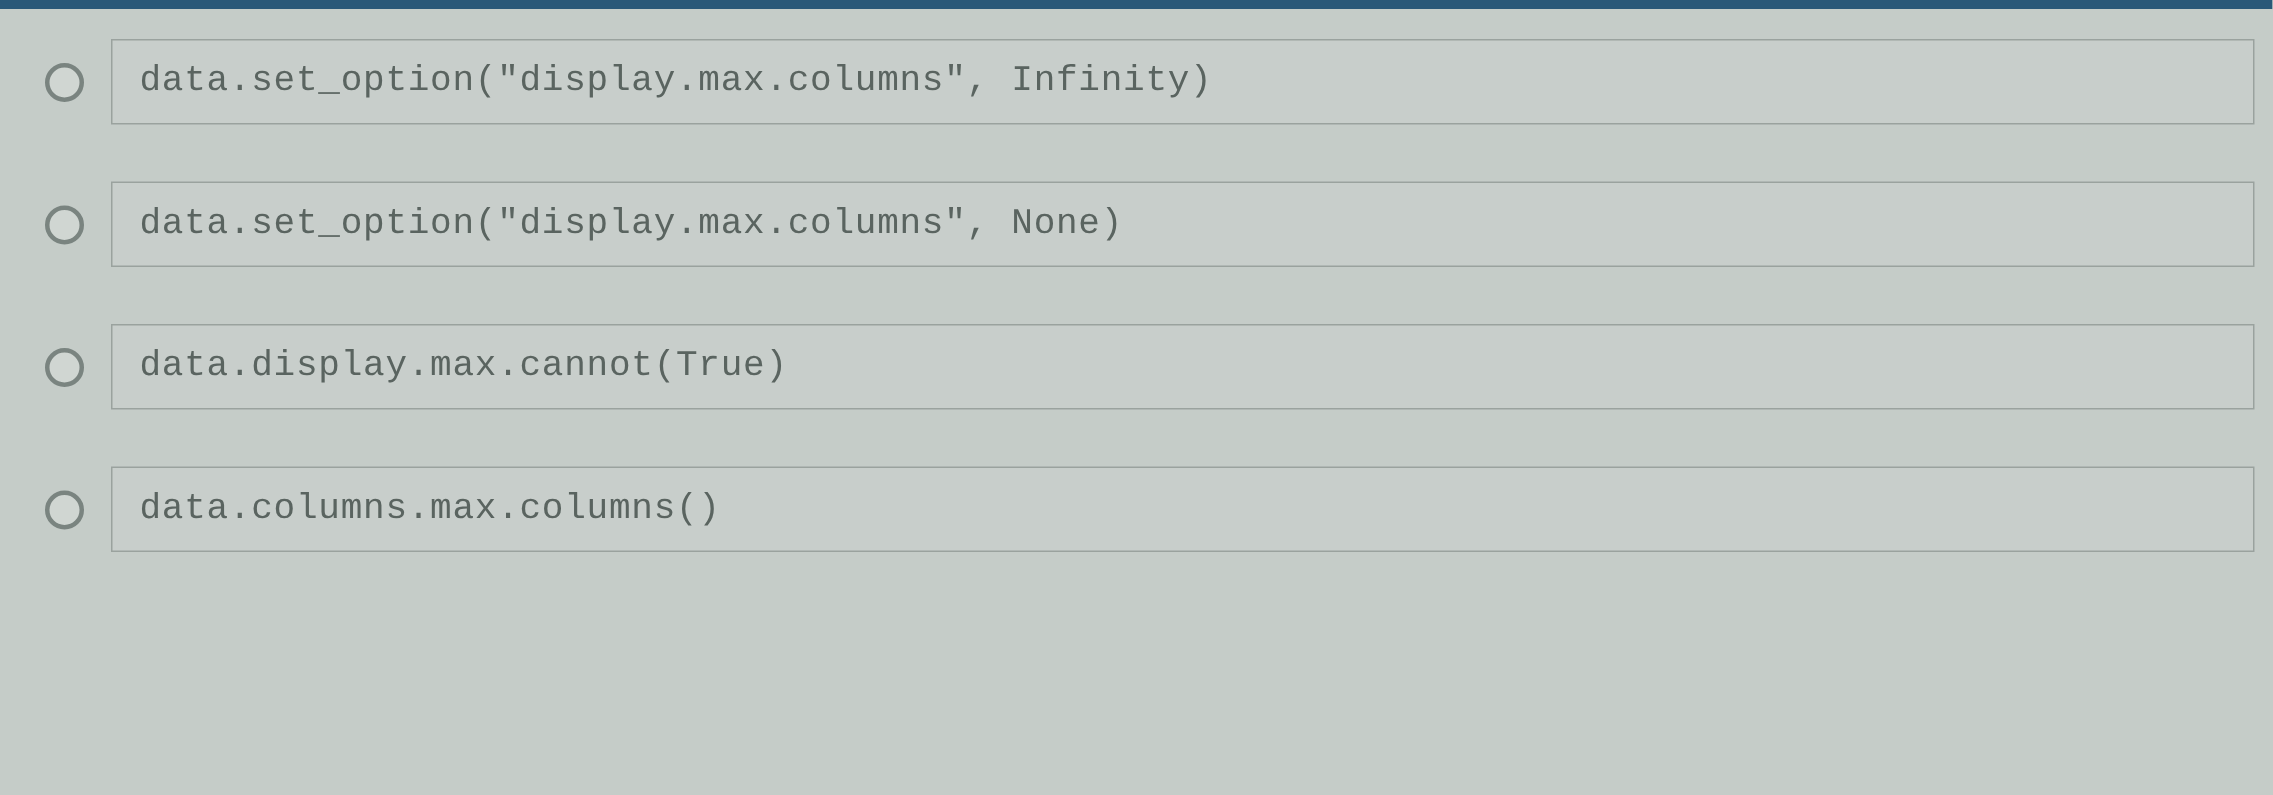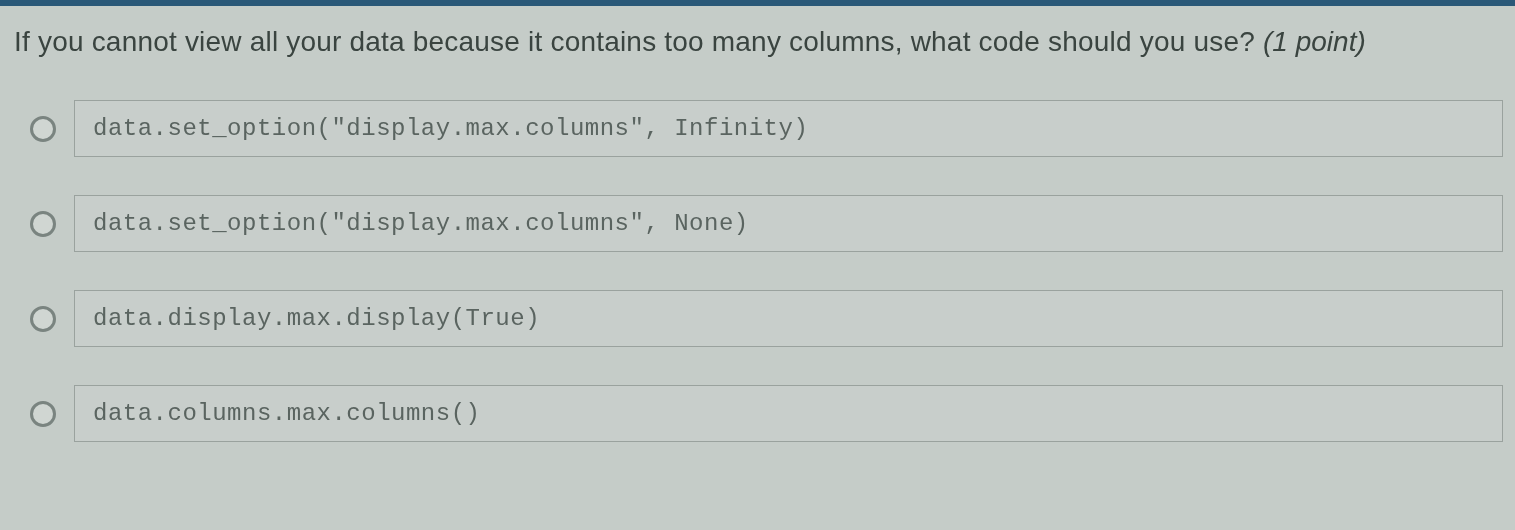--- a/index.html
+++ b/index.html
@@ -73,45 +73,41 @@
       color: #5a6460;
       letter-spacing: 0.5px;
     }
   </style>
 </head>
 <body>
 
 <div class="top-bar"></div>
 
 <div class="content">
-  <div class="question-row">
-    <span class="question-text">If you cannot view all your data because it contains too many columns, what code should you use?</span>
-    <span class="points">(1 point)</span>
-  </div>
 
   <div class="options">
 
     <div class="option-row">
       <div class="radio"></div>
       <div class="code-box">
         <span class="code-text">data.set_option("display.max.columns", Infinity)</span>
       </div>
     </div>
 
     <div class="option-row">
       <div class="radio"></div>
       <div class="code-box">
         <span class="code-text">data.set_option("display.max.columns", None)</span>
       </div>
     </div>
 
     <div class="option-row">
       <div class="radio"></div>
       <div class="code-box">
-        <span class="code-text">data.display.max.display(True)</span>
+        <span class="code-text">data.display.max.cannot(True)</span>
       </div>
     </div>
 
     <div class="option-row">
       <div class="radio"></div>
       <div class="code-box">
         <span class="code-text">data.columns.max.columns()</span>
       </div>
     </div>
 

